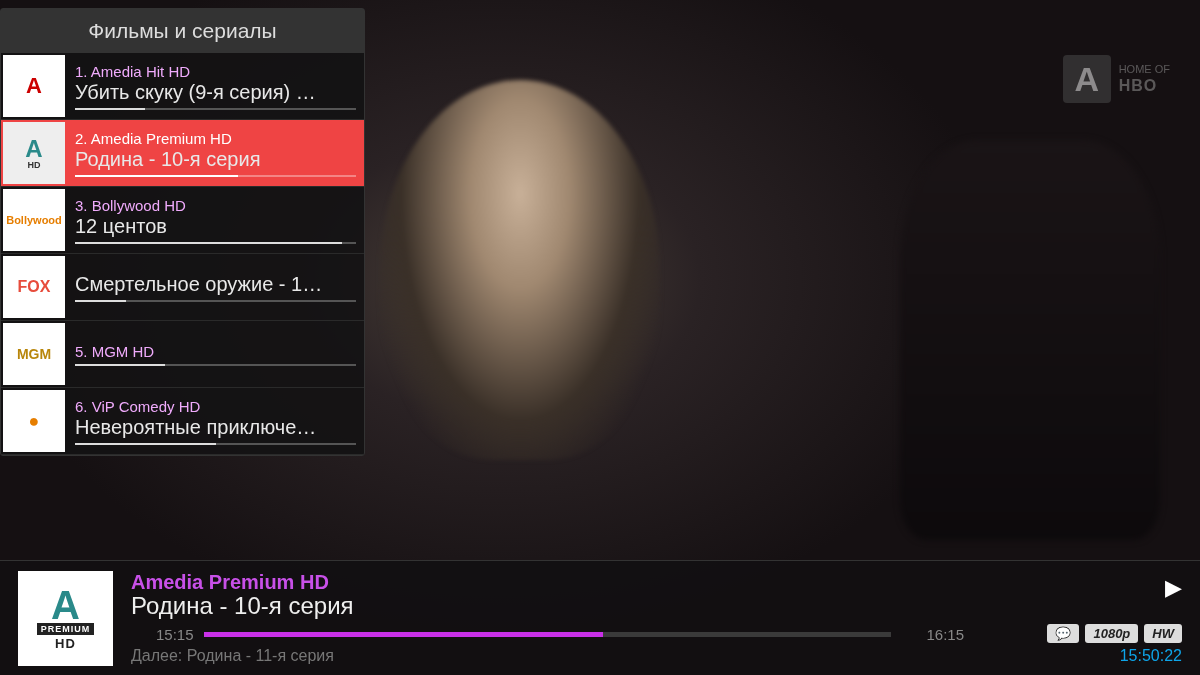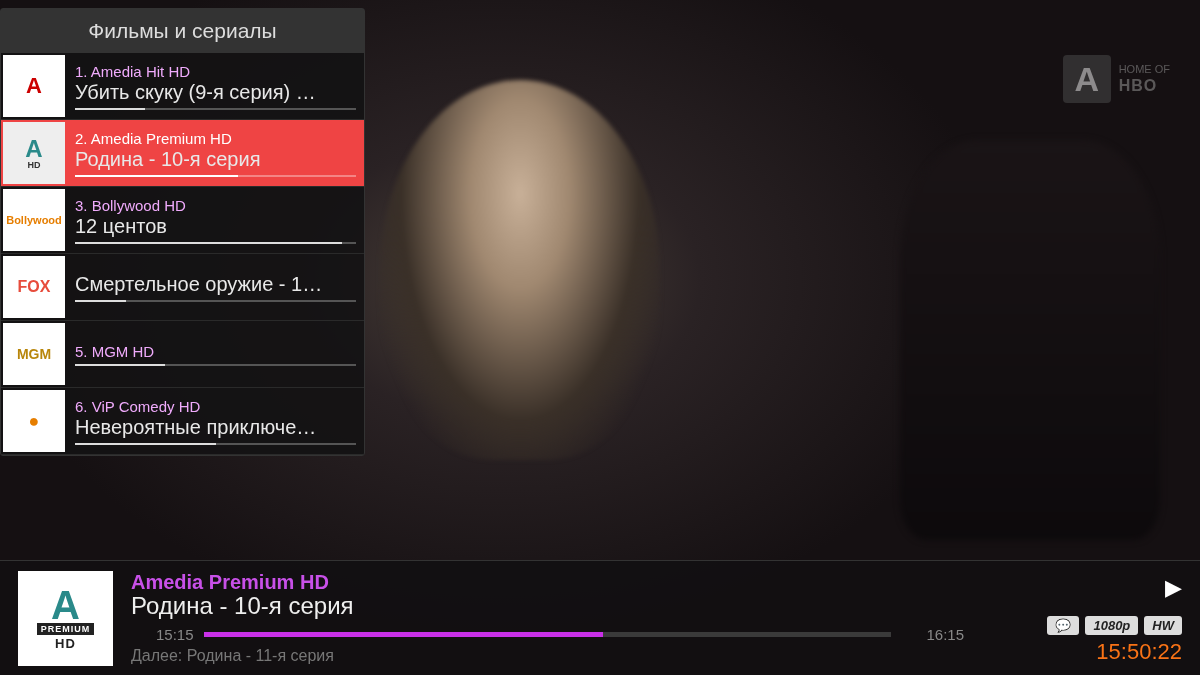--- a/index.html
+++ b/index.html
@@ -213,21 +213,21 @@
   .badge {
     background: #ddd;
     color: #222;
     font-size: 13px;
     font-weight: bold;
     font-style: italic;
     padding: 2px 8px;
     border-radius: 3px;
   }
   .badge.chat::before { content: "💬"; font-style: normal; }
-  .clock { color: #f97316; font-size: 22px; }
+  .clock { color: #0ea5e9; font-size: 16px; }
 
   
   .logo-ahit { background: #fff; color: #c00; font-size: 22px; }
   .logo-ahit::after { content:"A"; }
   .logo-aprem { background: #eee; color: #2a8a8a; font-size: 22px; flex-direction: column; }
   .logo-aprem::before { content:"A"; font-size: 24px; }
   .logo-aprem::after { content:"HD"; font-size: 9px; color:#333; }
   .logo-bolly { color:#e67e00; font-size: 11px; }
   .logo-bolly::after { content:"Bollywood"; }
   .logo-fox { color:#e74c3c; font-size: 16px; }

